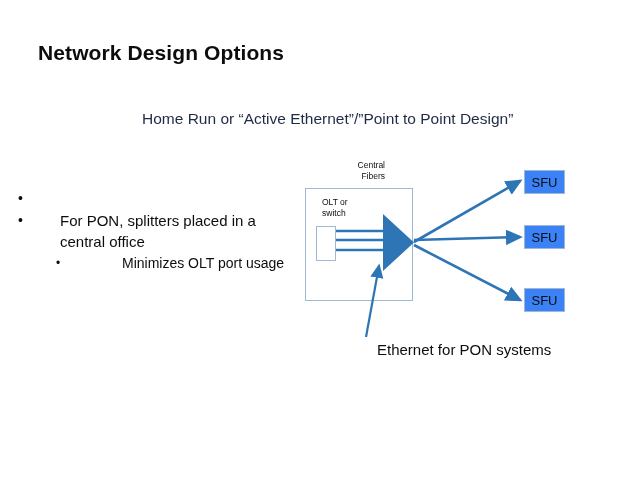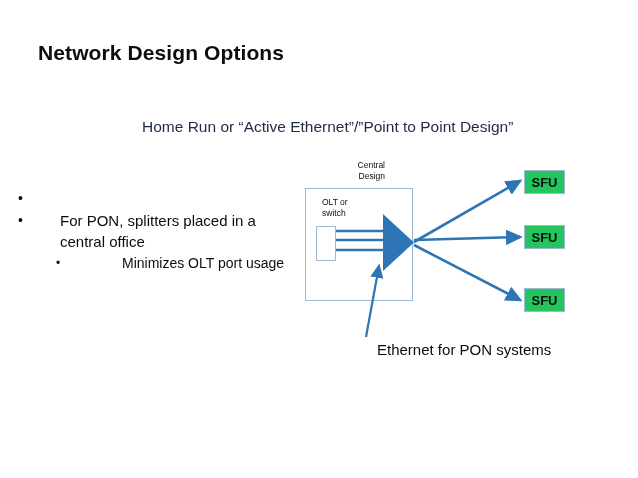--- a/index.html
+++ b/index.html
@@ -27,21 +27,21 @@
     font-weight: bold;
     color: #0d0d0d;
     letter-spacing: 0.1px;
     white-space: nowrap;
   }
 
   
   #slide-subtitle {
     position: absolute;
     left: 142px;
-    top: 118px;
+    top: 110px;
     font-size: 15.5px;
     color: #1f2a44;
     white-space: nowrap;
   }
 
   
   #bullets {
     position: absolute;
     left: 14px;
     top: 188px;
@@ -100,28 +100,27 @@
     text-align: left;
     font-size: 8.5px;
     line-height: 11px;
     margin-left: 8px;
   }
   .sfu-box {
     position: absolute;
     width: 41px;
     height: 24px;
     border: 1px solid #9fb8d4;
-    background: #22c55e;
+    background: #3b82f6;
     box-sizing: border-box;
     display: flex;
     align-items: center;
     justify-content: center;
     font-size: 13px;
     color: #0d0d0d;
-    font-weight: bold;
   }
   #sfu-1 { left: 524px; top: 170px; }
   #sfu-2 { left: 524px; top: 225px; }
   #sfu-3 { left: 524px; top: 288px; }
 
   #splitter-caption {
     position: absolute;
     left: 377px;
     top: 341px;
     font-size: 15px;
@@ -176,21 +175,21 @@
       <line x1="414" y1="242" x2="520" y2="181" stroke="#2e75b6" stroke-width="2.6" marker-end="url(#arrowhead)"></line>
       <line x1="414" y1="240" x2="520" y2="237" stroke="#2e75b6" stroke-width="2.6" marker-end="url(#arrowhead)"></line>
       <line x1="414" y1="245" x2="520" y2="300" stroke="#2e75b6" stroke-width="2.6" marker-end="url(#arrowhead)"></line>
 
       <line x1="366" y1="337" x2="379" y2="266" stroke="#2e75b6" stroke-width="2.2" marker-end="url(#arrowhead-up)"></line>
     </svg>
   </div>
 
   <div id="co-label" class="dlabel">
     <div>Central</div>
-    <div>Design</div>
+    <div>Fibers</div>
   </div>
 
   <div id="olt-label" class="dlabel">
     <div>OLT or</div>
     <div>switch</div>
   </div>
 
   <div id="sfu-1" class="sfu-box">
     <span>SFU</span>
   </div>

